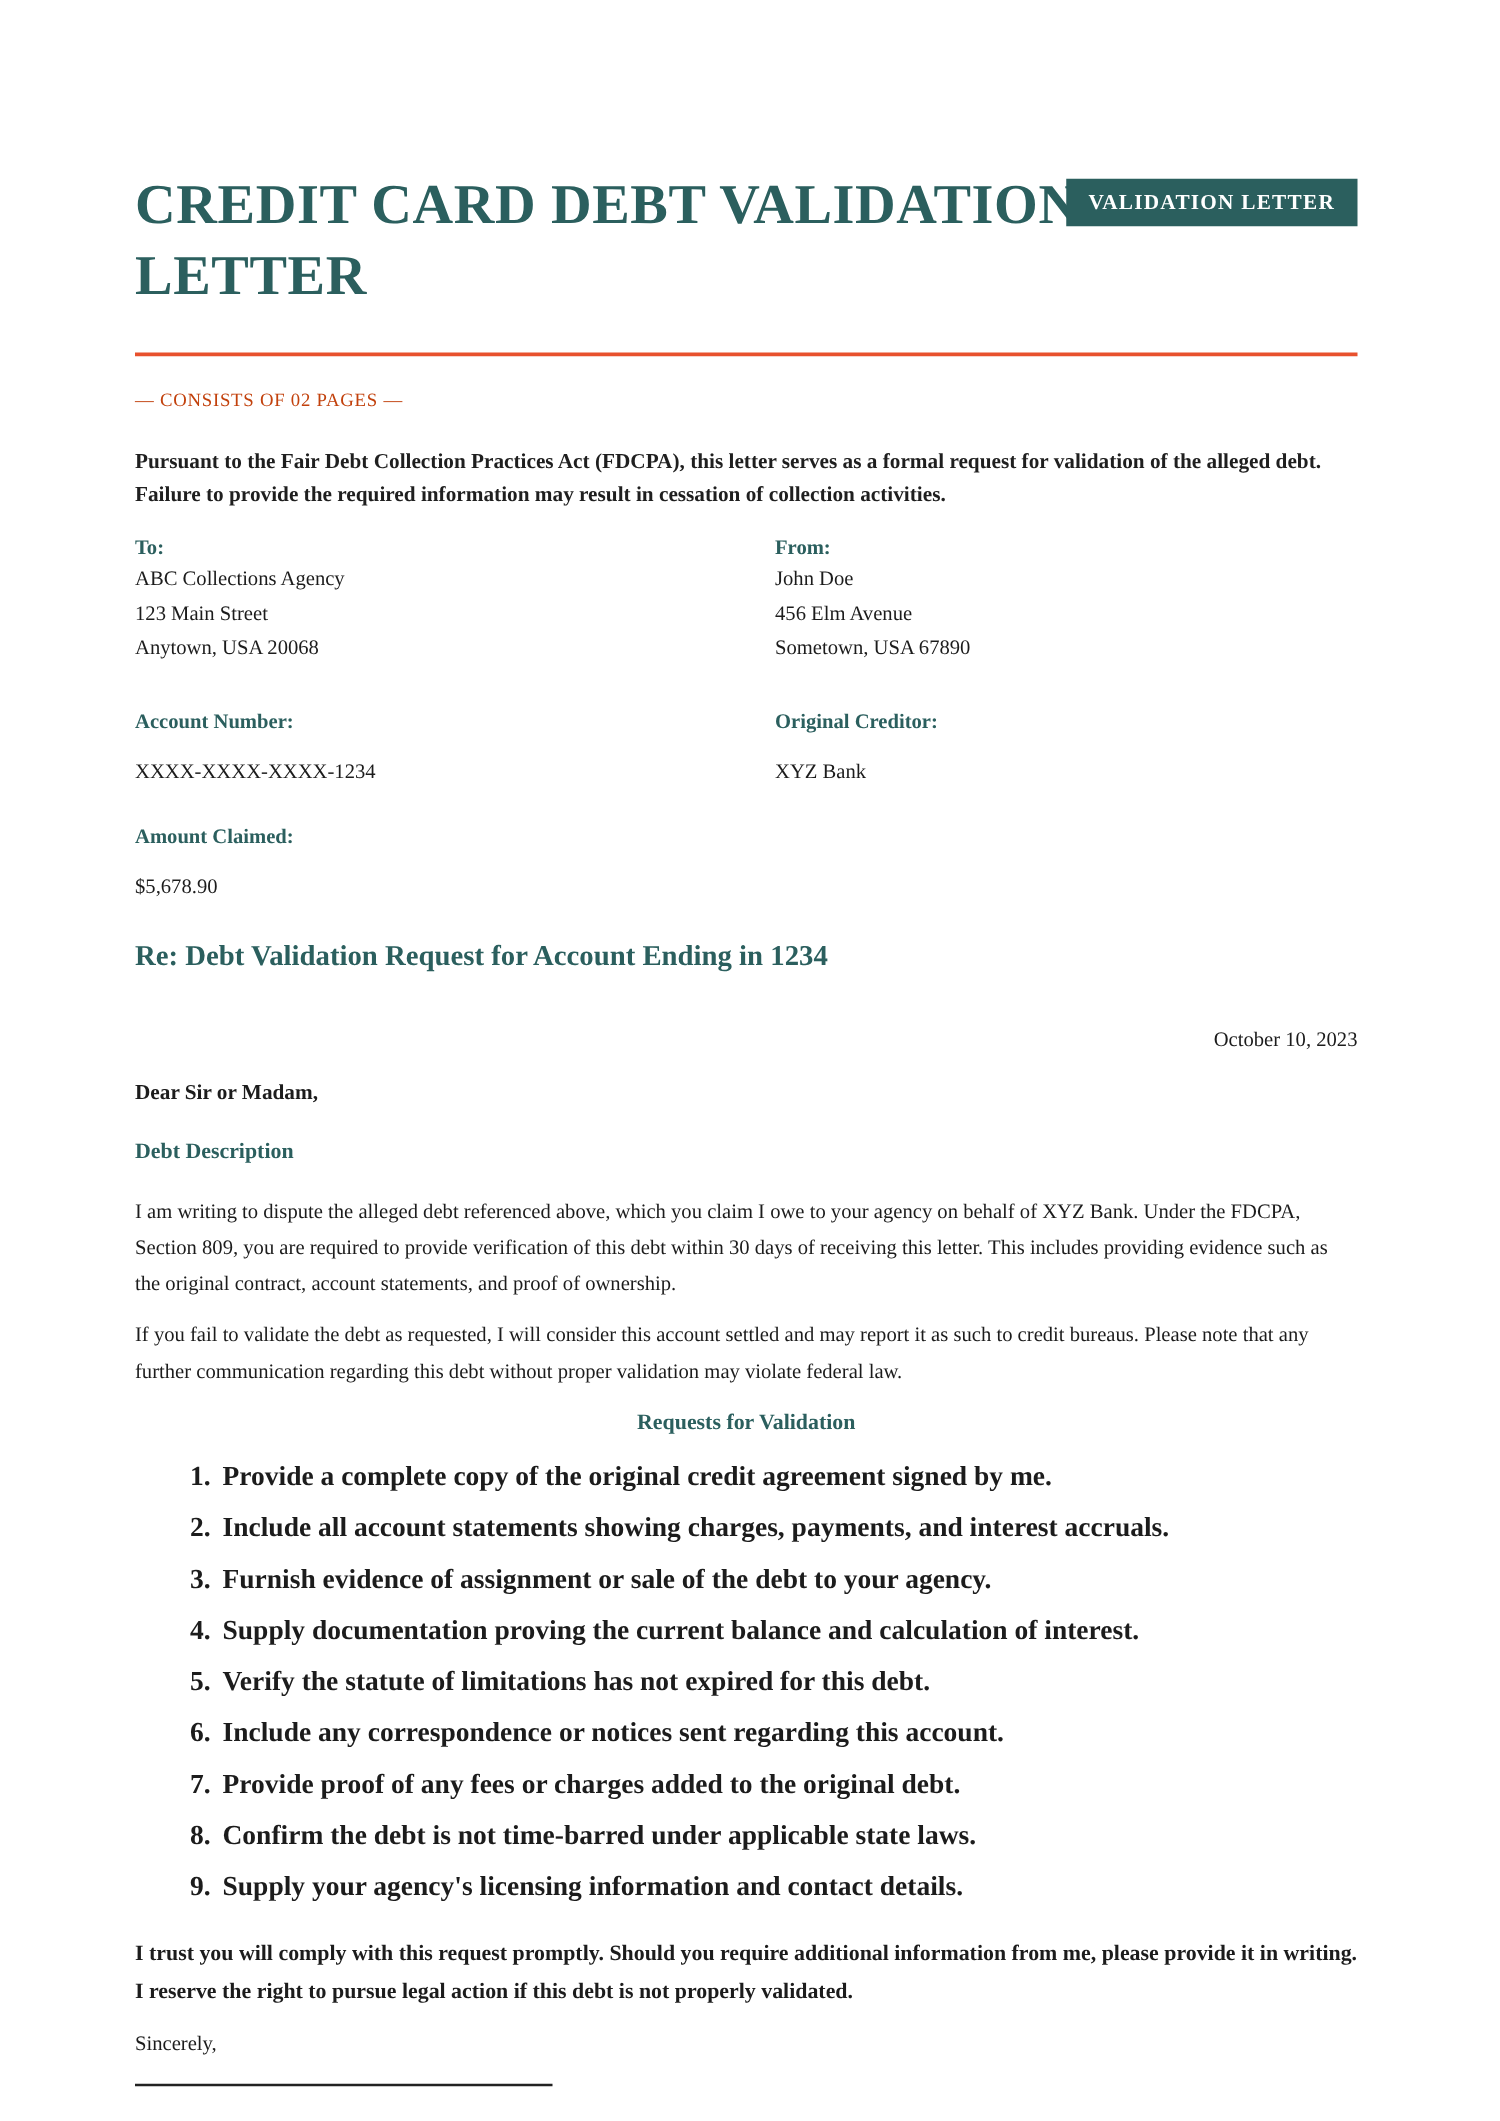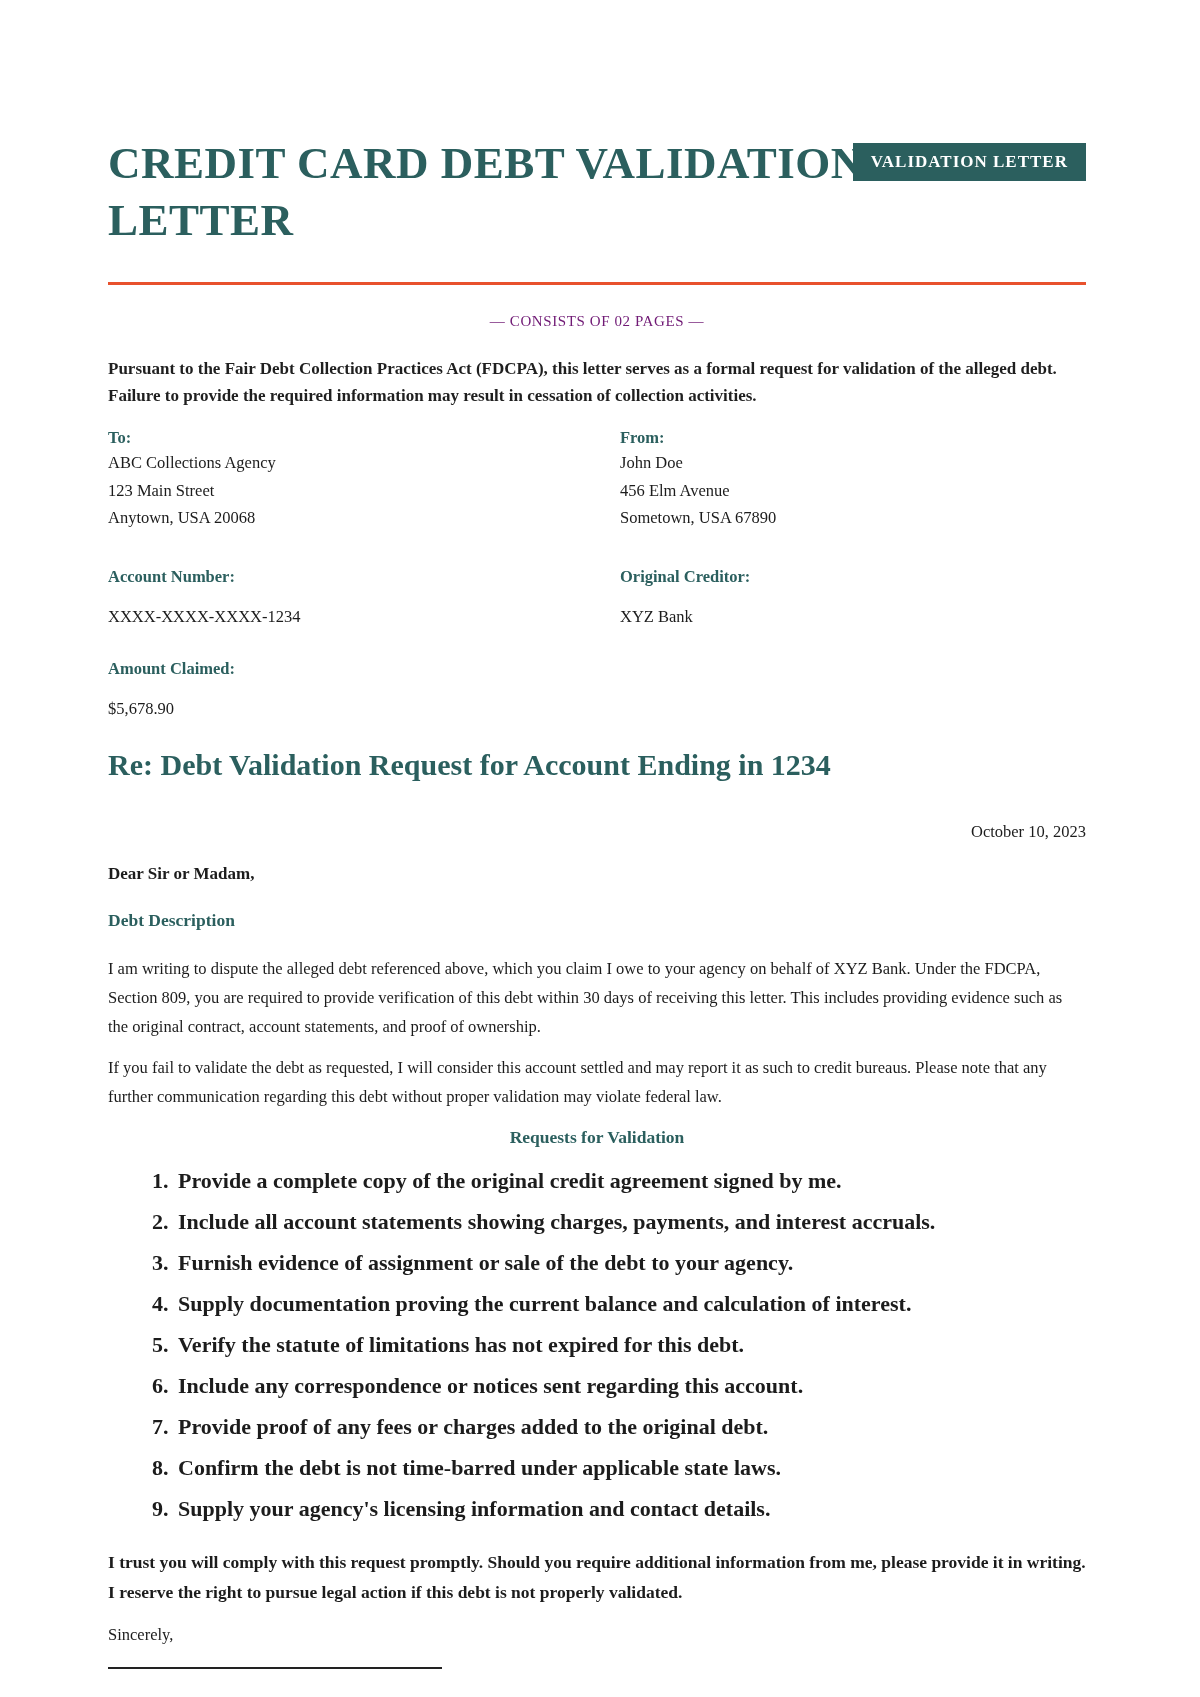--- a/index.html
+++ b/index.html
@@ -41,25 +41,25 @@
     white-space: nowrap;
   }
   .divider {
     margin-top: 33px;
     border: none;
     border-top: 3px solid var(--accent);
     height: 0;
   }
   .pages-note {
     margin-top: 26px;
-    text-align: center;
+    text-align: left;
     font-size: 15px;
     line-height: 20px;
     letter-spacing: 0.6px;
-    color: #701a75;
+    color: #c2410c;
   }
   .intro {
     margin: 24px 0 0 0;
     font-weight: bold;
     font-size: 17px;
     line-height: 27px;
     color: #1f1f1f;
   }
 
   
@@ -73,21 +73,21 @@
   }
   .party .line { font-size: 16.5px; line-height: 27.5px; }
   .party .line:first-of-type { margin-top: 16px; }
 
   .details { margin-top: 34px; row-gap: 28px; }
   .detail .value { margin-top: 15px; font-size: 16.5px; line-height: 27px; }
 
   
   .subject {
     margin: 28px 0 0 0;
-    font-size: 30px;
+    font-size: 23px;
     line-height: 30px;
     font-weight: bold;
     color: var(--teal);
   }
   .date {
     margin-top: 38px;
     text-align: right;
     font-size: 16.5px;
     line-height: 27px;
   }

